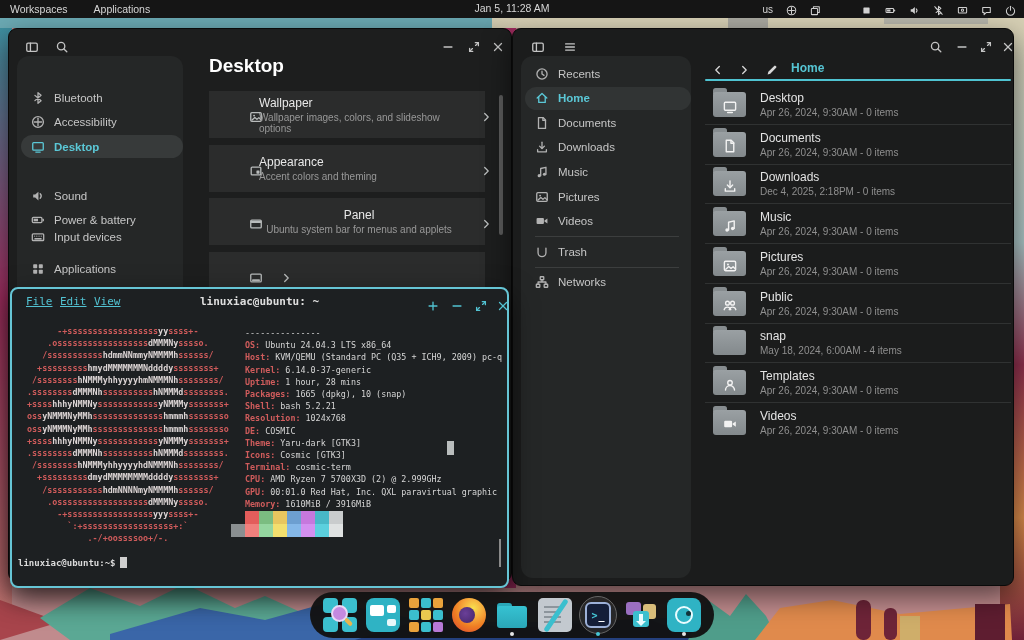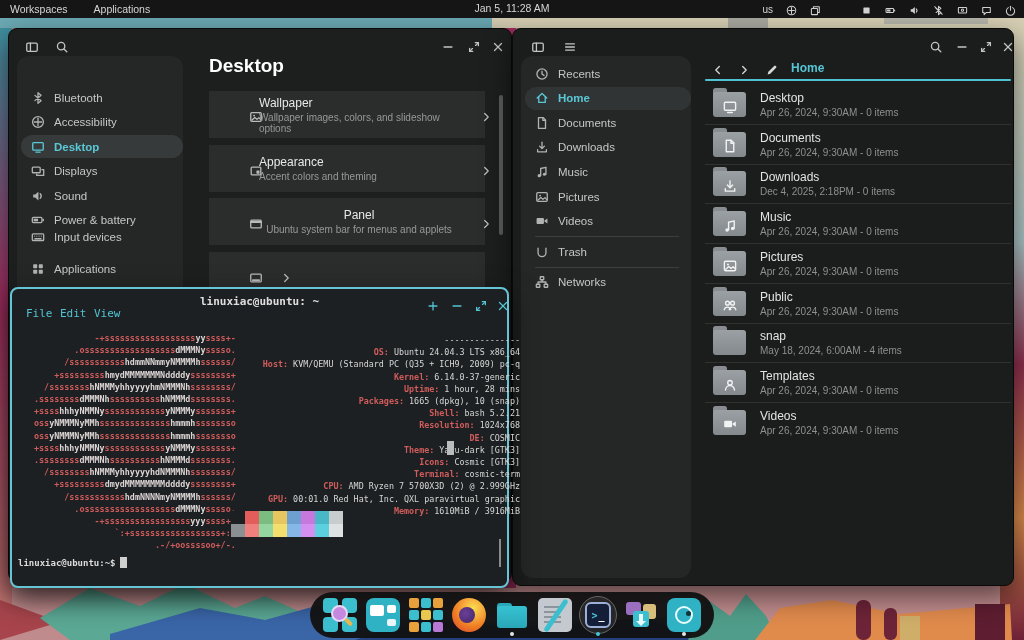--- a/index.html
+++ b/index.html
@@ -50,24 +50,24 @@
   .frow .ftxt{margin-left:14px;}
   .frow .fn{font-size:12px;color:#e4e4e4;}
   .frow .fm{font-size:10px;color:#8f8f8f;margin-top:2px;}
   .fsep{position:absolute;left:192px;width:306px;height:1px;background:#303232;}
   .folder{position:relative;width:33px;height:25px;margin-left:8px;flex:0 0 auto;}
   .folder .tab{position:absolute;left:0;top:-4px;width:14px;height:6px;border-radius:2.5px 2.5px 0 0;background:#878d90;}
   .folder .body{position:absolute;left:0;top:0;width:33px;height:25px;border-radius:3px;background:linear-gradient(#9aa0a3,#83898c);}
   .folder .glyph{position:absolute;left:50%;top:50%;transform:translate(-50%,-50%);width:15px;height:15px;color:#f2f2f2;}
   
   #terminal{left:10px;top:287px;width:499px;height:301px;background:#1d2022;border:2px solid #66c5d5;border-radius:8px;z-index:20;box-sizing:border-box;font-family:"DejaVu Sans Mono",monospace;}
-  .term-menu{position:absolute;top:18px;font-size:11px;color:#52c2d2;}
+  .term-menu{position:absolute;top:6px;font-size:11px;color:#52c2d2;text-decoration:underline;}
   .term-title{position:absolute;top:6px;left:0;right:0;text-align:center;font-size:11px;font-weight:bold;color:#dedede;}
   .term-btn{position:absolute;top:6px;width:13px;height:13px;color:#52c2d2;}
-  pre.term{position:absolute;margin:14px;font-family:"DejaVu Sans Mono",monospace;font-size:8.4px;line-height:12.2px;white-space:pre;text-align:right;}
+  pre.term{position:absolute;margin:7px;font-family:"DejaVu Sans Mono",monospace;font-size:8.4px;line-height:12.2px;white-space:pre;}
   #art{left:8px;top:29px;color:#cf5b5b;font-weight:bold;}
   #art .aw{color:#ddd5d5;}
   #tinfo{left:226px;top:31px;color:#d6d6d6;width:268px;overflow:hidden;}
   #tinfo b{color:#d05c5c;}
   .palrow{position:absolute;left:219px;height:13px;display:flex;}
   .palrow i{width:14px;height:13px;}
   .prompt{position:absolute;left:6px;top:268px;font-size:9px;font-weight:bold;color:#dcdcdc;}
   .cursor{display:inline-block;width:7px;height:11px;background:#cfcfcf;vertical-align:-2px;margin-left:4px;}
   .cursor-artifact{position:absolute;left:435px;top:152px;width:7px;height:14px;background:#b9bdbd;}
   .term-scroll{position:absolute;right:6px;top:250px;width:2px;height:28px;background:#8a8a8a;}
@@ -222,27 +222,20 @@
             </svg></span>
           <span>Bluetooth</span>
         </div>
         <div class="sb-row sel" style="top: 79.2px;">
           <span class="ic" style="display: inline-block; width: 14px; height: 14px;"><svg class="ic" viewBox="0 0 16 16" fill="none" stroke="currentColor" stroke-width="1.5" stroke-linecap="round" stroke-linejoin="round" style="width:100%;height:100%">
               <rect x="2" y="3" width="12" height="8.5" rx="1"></rect>
               <line x1="5.5" y1="13.8" x2="10.5" y2="13.8"></line>
             </svg></span>
           <span>Desktop</span>
         </div>
-        <div class="sb-row" style="top: 103.6px;">
-          <span class="ic" style="display: inline-block; width: 14px; height: 14px;"><svg class="ic" viewBox="0 0 16 16" fill="none" stroke="currentColor" stroke-width="1.5" stroke-linecap="round" stroke-linejoin="round" style="width:100%;height:100%">
-              <rect x="1.5" y="3.5" width="9" height="6.5" rx="1"></rect>
-              <path d="M12.5 6.5h2V13H6.5v-1.5"></path>
-            </svg></span>
-          <span>Displays</span>
-        </div>
         <div class="sb-row" style="top: 128px;">
           <span class="ic" style="display: inline-block; width: 14px; height: 14px;"><svg class="ic" viewBox="0 0 16 16" fill="none" stroke="currentColor" stroke-width="1.5" stroke-linecap="round" stroke-linejoin="round" style="width:100%;height:100%">
               <path d="M2.5 6.2h2.3L8.5 3v10L4.8 9.8H2.5z" fill="currentColor" stroke="none"></path>
               <path d="M10.5 5.5a3.6 3.6 0 010 5"></path>
             </svg></span>
           <span>Sound</span>
         </div>
         <div class="sb-row" style="top: 152.4px;">
           <span class="ic" style="display: inline-block; width: 14px; height: 14px;"><svg class="ic" viewBox="0 0 16 16" fill="none" stroke="currentColor" stroke-width="1.5" stroke-linecap="round" stroke-linejoin="round" style="width:100%;height:100%">
               <rect x="1.5" y="5" width="11" height="6" rx="1.2"></rect>

